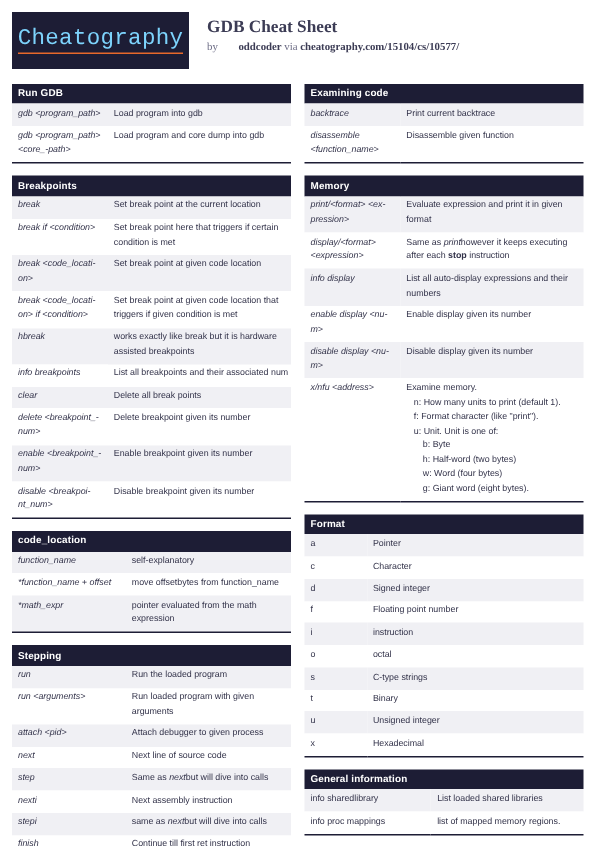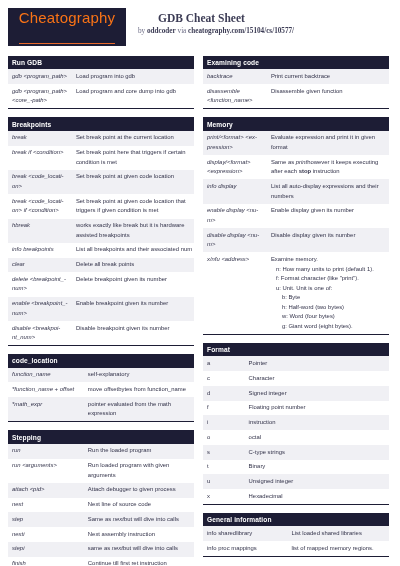--- a/index.html
+++ b/index.html
@@ -32,48 +32,47 @@
   .logo-box {
     width: 118px;
     height: 38px;
     background: #1d1d35;
     display: flex;
     align-items: center;
     justify-content: center;
     flex: 0 0 auto;
   }
   .logo-text {
-    font-family: Liberation Sans, sans-serif;
-    color: #f97316;
+    font-family: Liberation Mono, monospace;
+    color: #7dd3fc;
     font-size: 15px;
     letter-spacing: 0.2px;
     border-bottom: 1.5px solid #e8692b;
-    padding-bottom: 16px;
+    padding-bottom: 1px;
     line-height: 1.1;
   }
   .title-block {
     margin-left: 12px;
     padding-top: 3px;
   }
   .sheet-title {
     font-family: "Liberation Serif", serif;
     font-weight: bold;
     font-size: 11.5px;
     color: #3c3c55;
     line-height: 1.25;
-    margin-left: 20px;
   }
   .sheet-sub {
     font-family: "Liberation Serif", serif;
     font-size: 7.2px;
     color: #6d6d86;
     line-height: 1.5;
     margin-top: 1px;
   }
-  .sheet-sub b { color: #3c3c55; }
+  .sheet-sub b { color: #3c3c55; margin-left: 12px; }
   .sheet-sub .lnk { color: #3c3c55; font-weight: bold; }
 
   
   .columns {
     display: flex;
     gap: 9px;
     align-items: flex-start;
   }
   .col { width: 186px; flex: 0 0 186px; }
 

